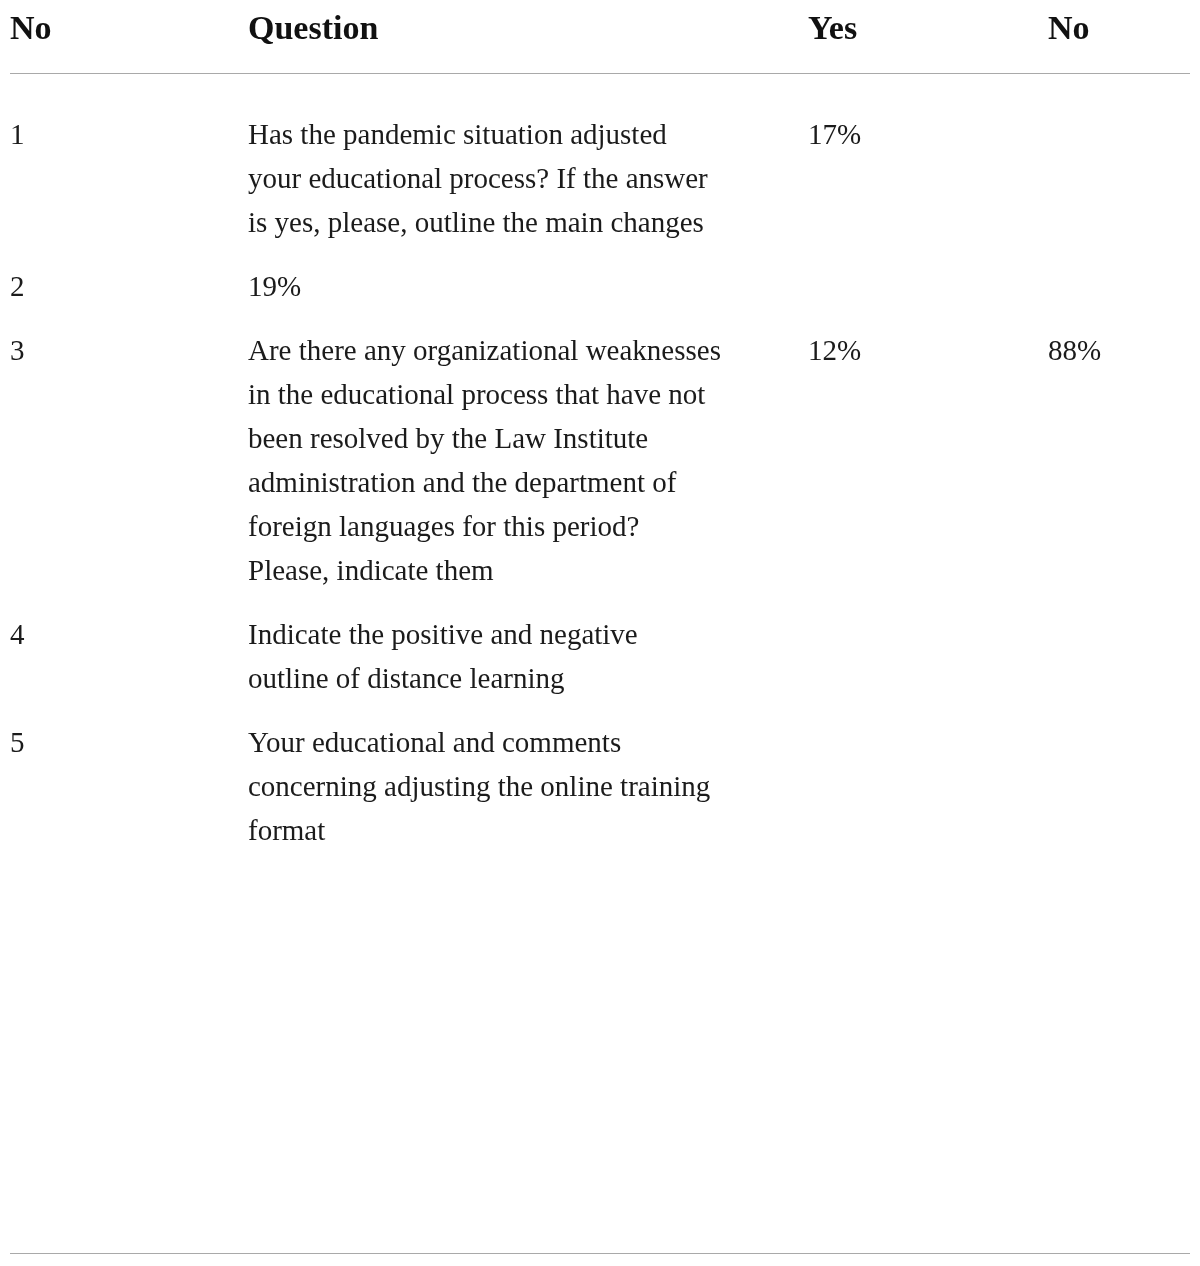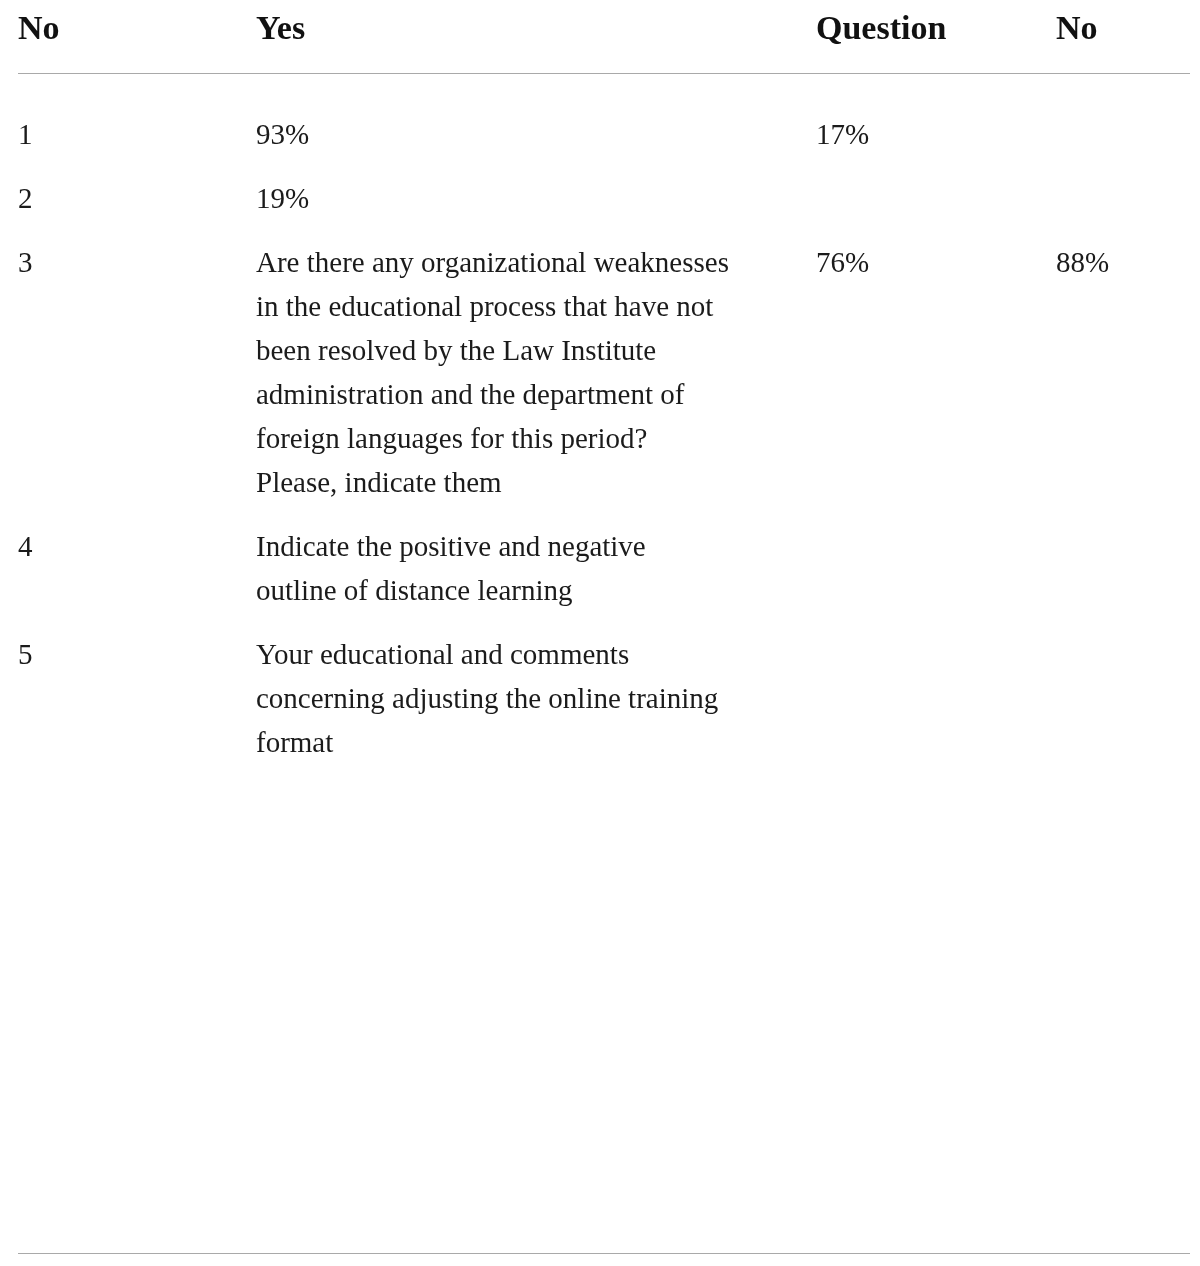--- a/index.html
+++ b/index.html
@@ -10,21 +10,21 @@
   }
   body {
     font-family: "Liberation Serif", "DejaVu Serif", serif;
     color: #1b1b1b;
     -webkit-font-smoothing: antialiased;
   }
   .page {
     width: 1200px;
     height: 1266px;
     box-sizing: border-box;
-    padding: 4px 10px 0 18px;
+    padding: 4px 10px 0 10px;
     background: #ffffff;
     display: flex;
     flex-direction: column;
     font-family: Liberation Serif, serif;
   }
   .grid-row {
     display: grid;
     grid-template-columns: 238px 560px 240px 1fr;
     column-gap: 0;
   }
@@ -65,44 +65,44 @@
     padding-bottom: 12px;
   }
 </style>
 </head>
 <body>
 
 <div class="page">
 
   <div class="grid-row thead">
     <div class="th">No</div>
+    <div class="th">Question</div>
     <div class="th">Yes</div>
-    <div class="th">Question</div>
     <div class="th">No</div>
   </div>
 
   <div class="rule"></div>
 
   <div class="tbody">
 
     <div class="grid-row trow">
       <div class="cell num">1</div>
-      <div class="cell yes-value">93%</div>
+      <div class="cell question">Has the pandemic situation adjusted your educational process? If the answer is yes, please, outline the main changes</div>
       <div class="cell no-value">17%</div>
     </div>
 
     <div class="grid-row trow">
       <div class="cell num">2</div>
       <div class="cell no-value">19%</div>
     </div>
 
     <div class="grid-row trow">
       <div class="cell num">3</div>
       <div class="cell question">Are there any organizational weaknesses in the educational process that have not been resolved by the Law Institute administration and the department of foreign languages for this period? Please, indicate them</div>
-      <div class="cell yes-value">76%</div>
+      <div class="cell yes-value">12%</div>
       <div class="cell no-value">88%</div>
     </div>
 
     <div class="grid-row trow">
       <div class="cell num">4</div>
       <div class="cell question">Indicate the positive and negative outline of distance learning</div>
       <div class="cell yes-value"></div>
       <div class="cell no-value"></div>
     </div>
 

